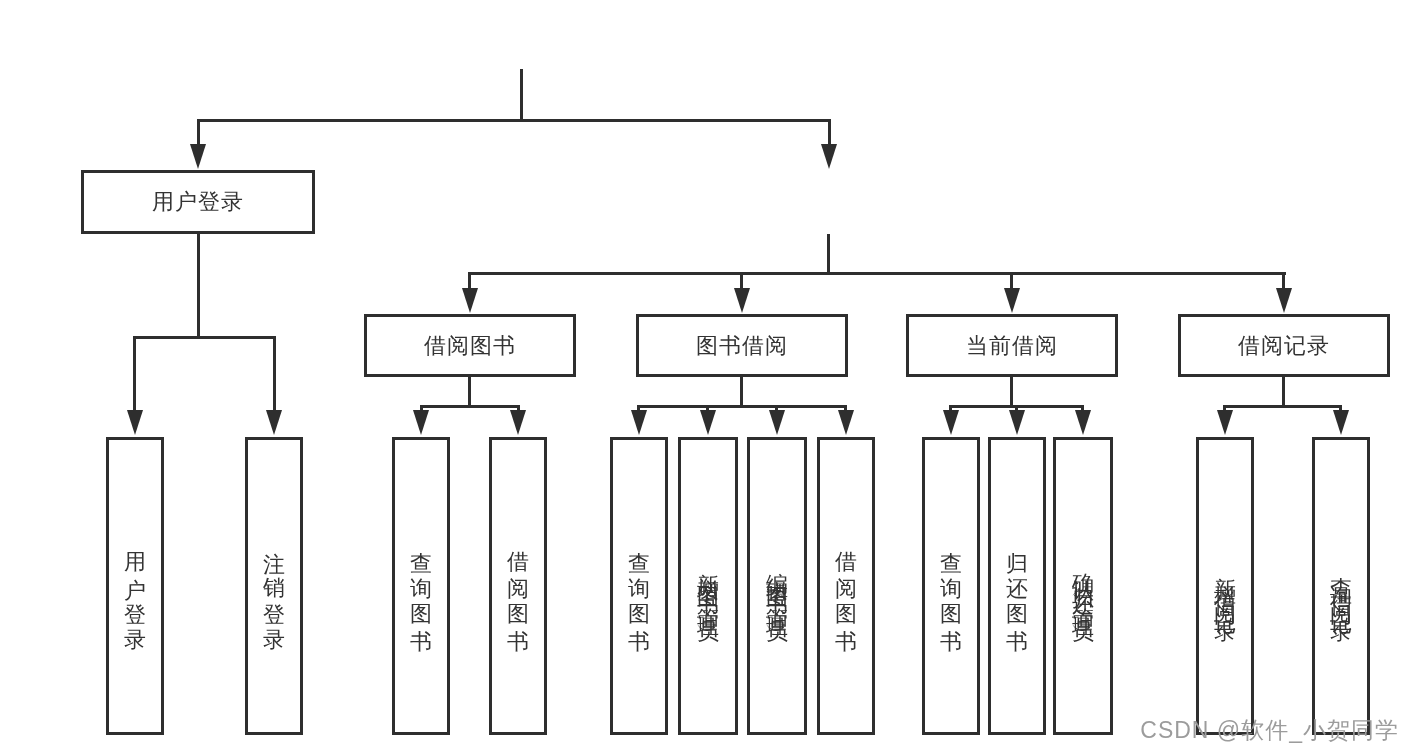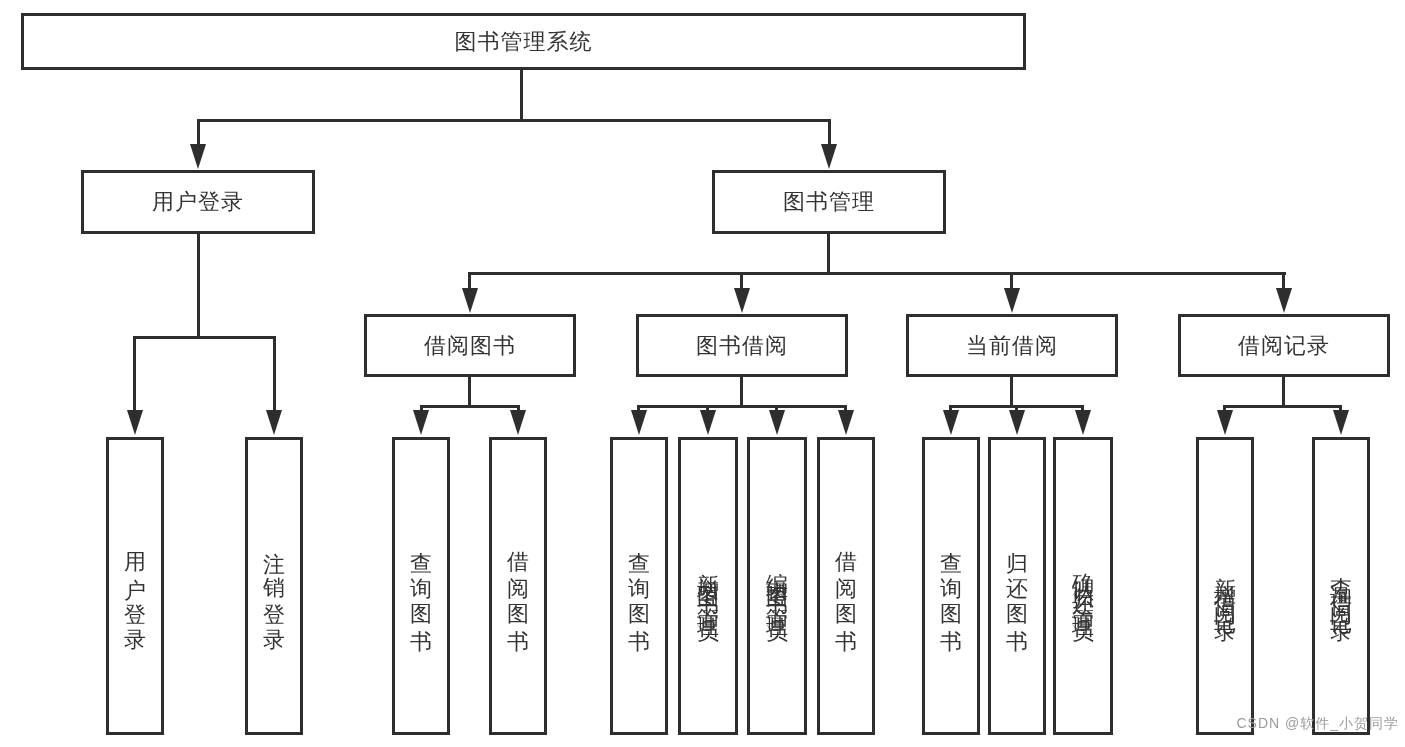--- a/index.html
+++ b/index.html
@@ -19,45 +19,39 @@
   .sp-tight { letter-spacing:7px; }
   .hline, .vline { position:absolute; background:#2e2e2e; }
   .hline { height:3px; }
   .vline { width:3px; }
   .arrow {
     position:absolute; width:0; height:0;
     border-left:8px solid transparent; border-right:8px solid transparent;
     border-top:25px solid #2e2e2e;
   }
   .watermark {
-    position:absolute; right:6px; top:715px; font-size:14px;
+    position:absolute; right:6px; top:715px; font-size:23px;
     color:#9c9c9c; letter-spacing:1px; white-space:nowrap;
   }
 </style>
 </head>
 <body>
 
 <div id="canvas">
 
-  <div class="box" style="left:21px; top:13px; width:1005px; height:57px;">
-    <span>图书管理系统</span>
-  </div>
 
   <div class="vline" style="left:520px; top:69px; height:50px;"></div>
   <div class="hline" style="left:197px; top:119px; width:634px;"></div>
   <div class="vline" style="left:197px; top:119px; height:29px;"></div>
   <div class="vline" style="left:828px; top:119px; height:29px;"></div>
   <div class="arrow" style="left:190px; top:144px;"></div>
   <div class="arrow" style="left:821px; top:144px;"></div>
 
   <div class="box" style="left:81px; top:170px; width:234px; height:64px;">
     <span>用户登录</span>
-  </div>
-  <div class="box" style="left:712px; top:170px; width:234px; height:64px;">
-    <span>图书管理</span>
   </div>
 
   <div class="vline" style="left:197px; top:234px; height:103px;"></div>
   <div class="hline" style="left:133px; top:336px; width:143px;"></div>
   <div class="vline" style="left:133px; top:336px; height:78px;"></div>
   <div class="vline" style="left:273px; top:336px; height:78px;"></div>
   <div class="arrow" style="left:127px; top:410px;"></div>
   <div class="arrow" style="left:266px; top:410px;"></div>
 
   <div class="vline" style="left:827px; top:234px; height:40px;"></div>

